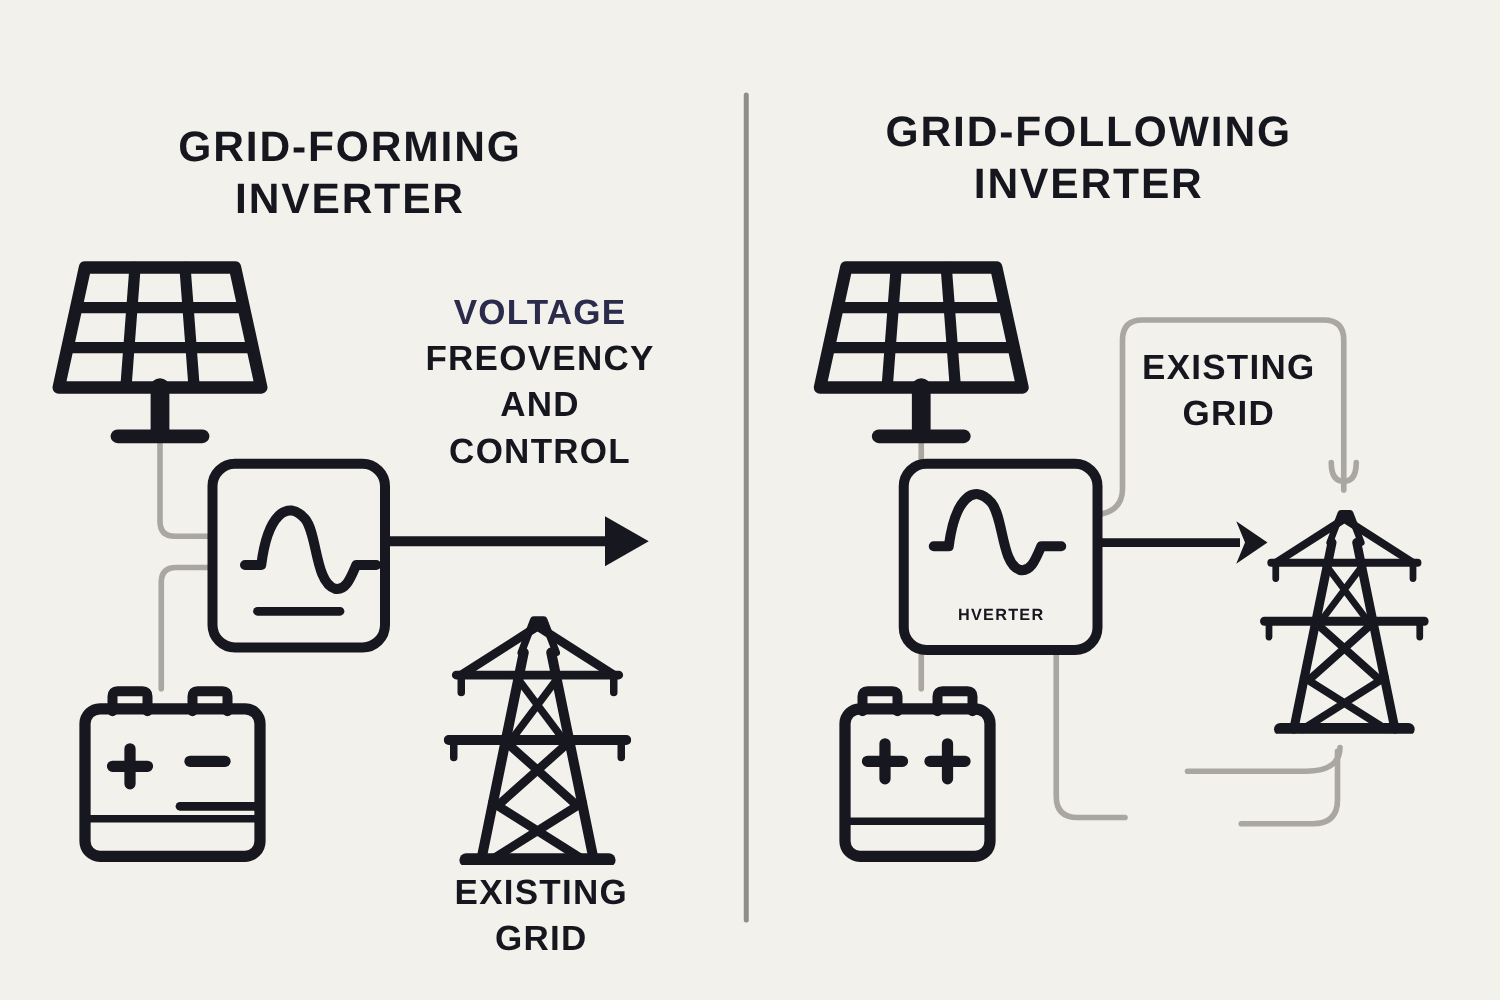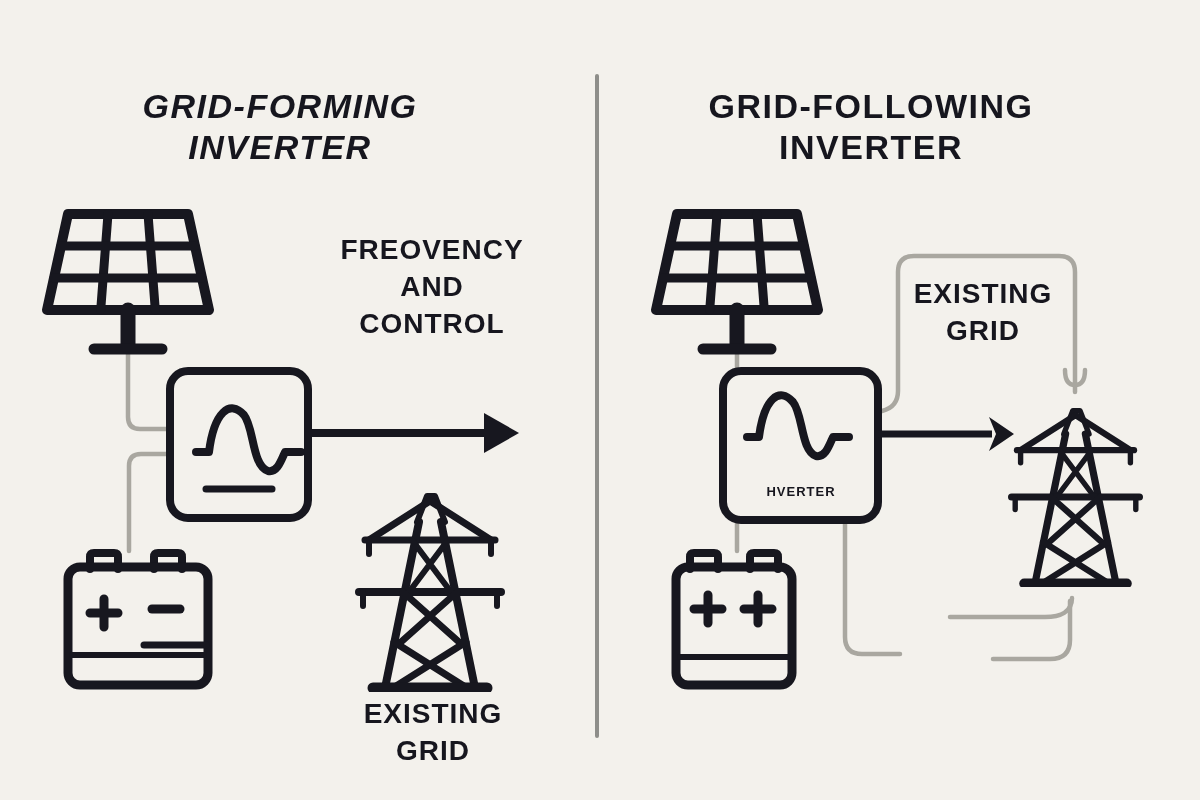--- a/index.html
+++ b/index.html
@@ -112,31 +112,32 @@
     <g>
       <path d="M878,434 H992" stroke="#17171f" stroke-width="7" fill="none"></path>
       <polygon points="989,417 1014,434 989,451 996,434" fill="#17171f"></polygon>
     </g>
 
     <g transform="translate(1008,407) scale(0.9)">
       <use href="#tower" x="0" y="0" width="150" height="200"></use>
     </g>
   </svg>
 
-  <div class="txt title center" style="left:280px;top:86px;font-style:italic;">
+  <div class="txt title center" style="left:280px;top:98px;">
     <div>GRID-FORMING</div>
     <div>INVERTER</div>
   </div>
 
   <div class="txt title center" style="left:859px;top:86px;margin-left:12px;">
     <div>GRID-FOLLOWING</div>
     <div>INVERTER</div>
   </div>
 
   <div class="txt lbl center" style="left:432px;top:231px;">
+    <div class="navy">VOLTAGE</div>
     <div>FREOVENCY</div>
     <div>AND</div>
     <div>CONTROL</div>
   </div>
 
   <div class="txt lbl center" style="left:433px;top:695px;">
     <div>EXISTING</div>
     <div>GRID</div>
   </div>
 

